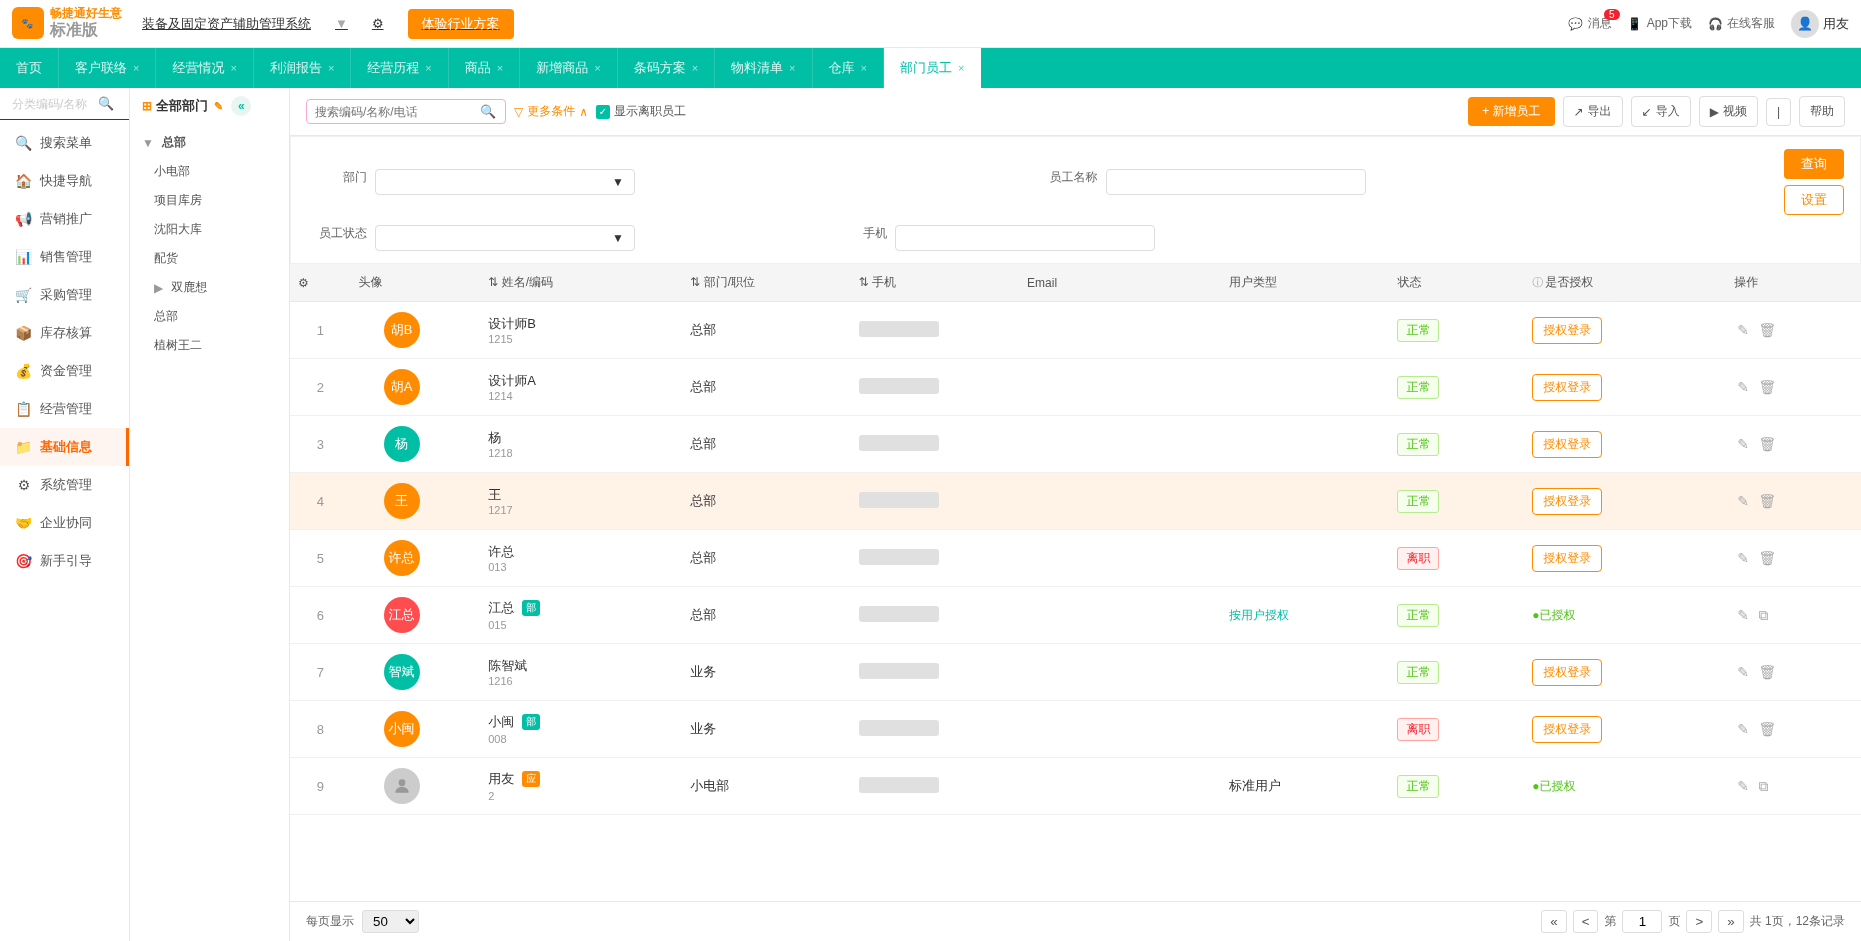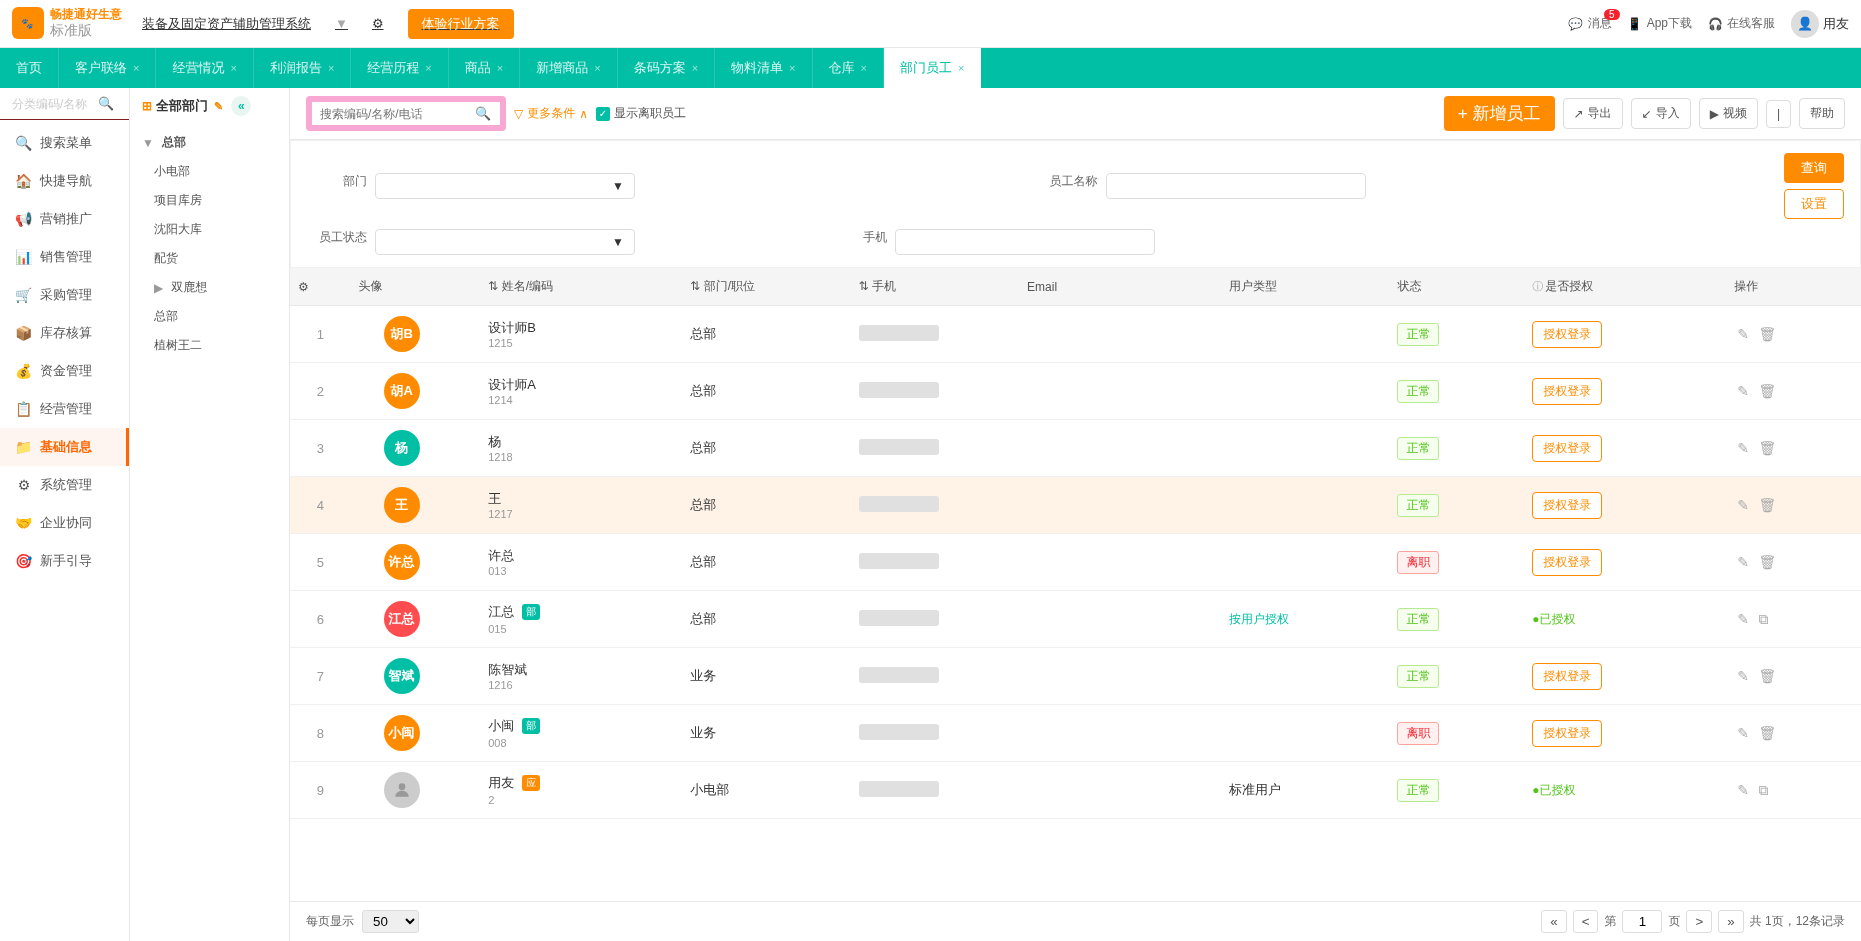--- a/index.html
+++ b/index.html
@@ -3,21 +3,21 @@
   <meta charset="utf-8">
   <style>
     * { box-sizing: border-box; margin: 0; padding: 0; }
     body { font-family: 'Microsoft YaHei', Arial, sans-serif; font-size: 13px; background: #f5f5f5; color: #333; }
 
     
     .top-bar { display: flex; align-items: center; background: #fff; height: 48px; padding: 0 12px; border-bottom: 1px solid #e8e8e8; }
     .logo-area { display: flex; align-items: center; gap: 6px; min-width: 130px; }
     .logo-icon { width: 32px; height: 32px; background: #ff8c00; border-radius: 6px; display: flex; align-items: center; justify-content: center; color: #fff; font-size: 10px; font-weight: bold; }
     .logo-text { font-size: 12px; color: #ff8c00; font-weight: bold; line-height: 1.2; }
-    .logo-sub { font-size: 14px; color: #999; }
+    .logo-sub { font-size: 16px; color: #999; font-weight: bold; }
     .system-title { flex: 1; display: flex; align-items: center; gap: 24px; text-decoration: underline; }
     .system-title span { font-size: 13px; color: #333; }
     .top-actions { display: flex; align-items: center; gap: 16px; margin-left: auto; }
     .top-action-btn { display: flex; align-items: center; gap: 4px; font-size: 12px; color: #666; cursor: pointer; position: relative; }
     .badge { background: #f5222d; color: #fff; border-radius: 8px; font-size: 10px; padding: 0 4px; min-width: 16px; text-align: center; position: absolute; top: -6px; right: -8px; }
     .try-btn { background: #ff8c00; color: #fff; border: none; border-radius: 4px; padding: 6px 14px; cursor: pointer; font-size: 13px; }
     .user-area { display: flex; align-items: center; gap: 4px; cursor: pointer; }
     .user-avatar { width: 28px; height: 28px; background: #ddd; border-radius: 50%; display: flex; align-items: center; justify-content: center; color: #999; }
 
     
@@ -43,27 +43,27 @@
     .dept-tree { padding: 4px 0; flex: 1; overflow-y: auto; }
     .dept-header { display: flex; align-items: center; padding: 8px 12px; font-size: 13px; font-weight: bold; color: #333; cursor: pointer; }
     .dept-header .edit-icon { margin-left: 6px; color: #ff8c00; font-size: 11px; cursor: pointer; }
     .dept-node { padding: 6px 12px 6px 24px; font-size: 12px; color: #555; cursor: pointer; display: flex; align-items: center; gap: 4px; }
 
     
     .content-area { flex: 1; display: flex; flex-direction: column; overflow: hidden; background: #f5f5f5; }
 
     
     .toolbar { background: #fff; padding: 8px 16px; display: flex; align-items: center; gap: 8px; border-bottom: 1px solid #e8e8e8; }
-    .search-input-wrap { border: 6px solid #f9a8d4; border-radius: 4px; display: flex; align-items: center; padding: 4px 8px; gap: 4px; width: 200px; }
+    .search-input-wrap { border: 1px solid #f9a8d4; border-radius: 4px; display: flex; align-items: center; padding: 4px 8px; gap: 4px; width: 200px; }
     .search-input-wrap input { border: none; outline: none; font-size: 12px; flex: 1; }
     .filter-btn { display: flex; align-items: center; gap: 4px; color: #ff8c00; cursor: pointer; font-size: 12px; }
     .show-resigned { display: flex; align-items: center; gap: 4px; font-size: 12px; color: #555; }
     .checkbox-green { width: 14px; height: 14px; background: #00bfa5; border-radius: 2px; display: flex; align-items: center; justify-content: center; color: #fff; font-size: 10px; cursor: pointer; }
     .action-btns { margin-left: auto; display: flex; align-items: center; gap: 8px; }
-    .btn-primary { background: #ff8c00; color: #fff; border: none; border-radius: 4px; padding: 6px 14px; cursor: pointer; font-size: 17px; display: flex; align-items: center; gap: 4px; }
+    .btn-primary { background: #ff8c00; color: #fff; border: none; border-radius: 4px; padding: 6px 14px; cursor: pointer; font-size: 12px; display: flex; align-items: center; gap: 4px; }
     .btn-outline { background: #fff; color: #555; border: 1px solid #ddd; border-radius: 4px; padding: 6px 10px; cursor: pointer; font-size: 12px; display: flex; align-items: center; gap: 4px; }
 
     
     .filter-panel { background: #fff; border: 1px solid #f0f0f0; padding: 12px 16px; margin: 0; }
     .filter-row { display: flex; align-items: center; gap: 24px; margin-bottom: 10px; }
     .filter-row:last-child { margin-bottom: 0; }
     .filter-field { display: flex; gap: 8px; flex: 1; }
     .filter-label { font-size: 12px; color: #666; white-space: nowrap; min-width: 60px; text-align: right; }
     .filter-select { border: 1px solid #ddd; border-radius: 4px; padding: 5px 10px; font-size: 12px; flex: 1; max-width: 260px; display: flex; align-items: center; justify-content: space-between; cursor: pointer; color: #333; background: #fff; }
     .filter-input { border: 1px solid #ddd; border-radius: 4px; padding: 5px 10px; font-size: 12px; flex: 1; max-width: 260px; outline: none; }
@@ -71,21 +71,21 @@
     .btn-search { background: #ff8c00; color: #fff; border: none; border-radius: 4px; padding: 6px 16px; cursor: pointer; font-size: 13px; }
     .btn-settings { background: #fff; color: #ff8c00; border: 1px solid #ff8c00; border-radius: 4px; padding: 5px 16px; cursor: pointer; font-size: 13px; }
 
     
     .table-wrap { flex: 1; overflow: auto; background: #fff; margin: 0; }
     table { width: 100%; border-collapse: collapse; font-size: 13px; }
     thead tr { background: #f5f5f5; }
     th { padding: 10px 8px; text-align: left; font-weight: 500; color: #555; border-bottom: 1px solid #e8e8e8; white-space: nowrap; font-size: 12px; }
     td { padding: 10px 8px; border-bottom: 1px solid #f0f0f0; vertical-align: middle; }
     tr.highlighted { background: #fff3e8; }
-    .avatar-circle { width: 36px; height: 36px; border-radius: 50%; display: flex; align-items: center; justify-content: center; color: #fff; font-size: 13px; font-weight: bold; margin-left: 25px; }
+    .avatar-circle { width: 36px; height: 36px; border-radius: 50%; display: flex; align-items: center; justify-content: center; color: #fff; font-size: 13px; font-weight: normal; margin-left: 25px; }
     .status-badge { display: inline-block; padding: 2px 8px; border-radius: 3px; font-size: 12px; }
     .status-normal { background: #f6ffed; color: #52c41a; border: 1px solid #b7eb8f; }
     .status-resigned { background: #fff1f0; color: #f5222d; border: 1px solid #ffa39e; }
     .authorized-btn { border: 1px solid #ff8c00; color: #ff8c00; background: #fff; border-radius: 4px; padding: 4px 10px; cursor: pointer; font-size: 12px; }
     .authorized-dot { color: #52c41a; font-size: 12px; }
     .user-type-badge { color: #00bfa5; font-size: 12px; }
     .op-btn { color: #aaa; cursor: pointer; margin: 0 3px; font-size: 14px; }
     .dept-tag { background: #00bfa5; color: #fff; border-radius: 3px; padding: 1px 4px; font-size: 10px; margin-left: 4px; }
     .name-code { display: flex; flex-direction: column; }
     .name-text { font-size: 13px; color: #333; }

